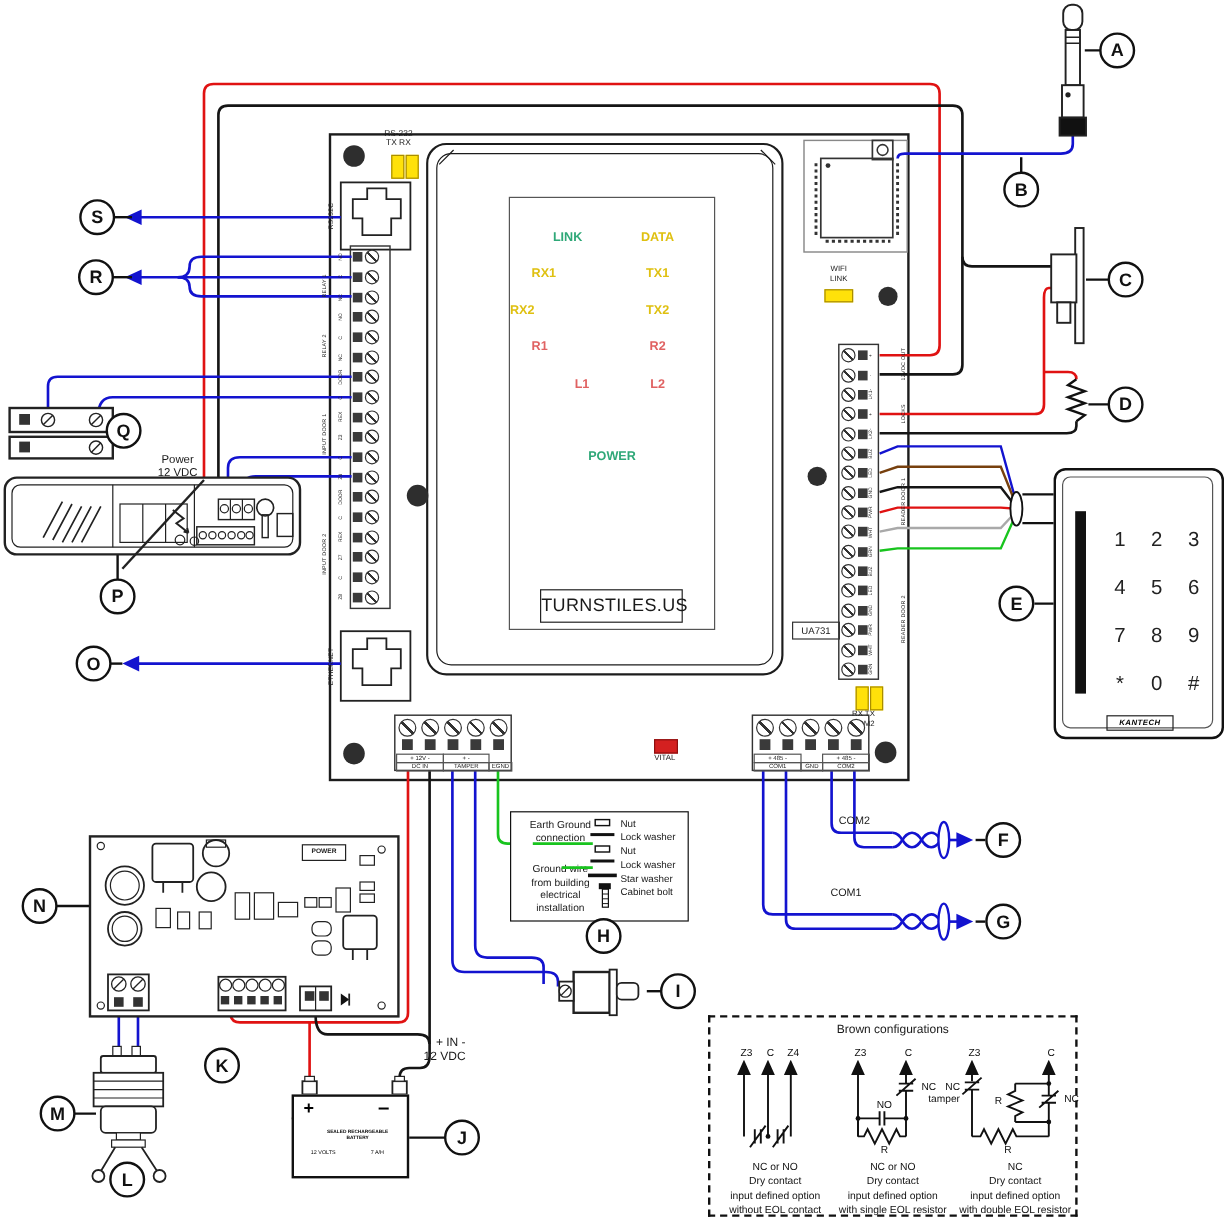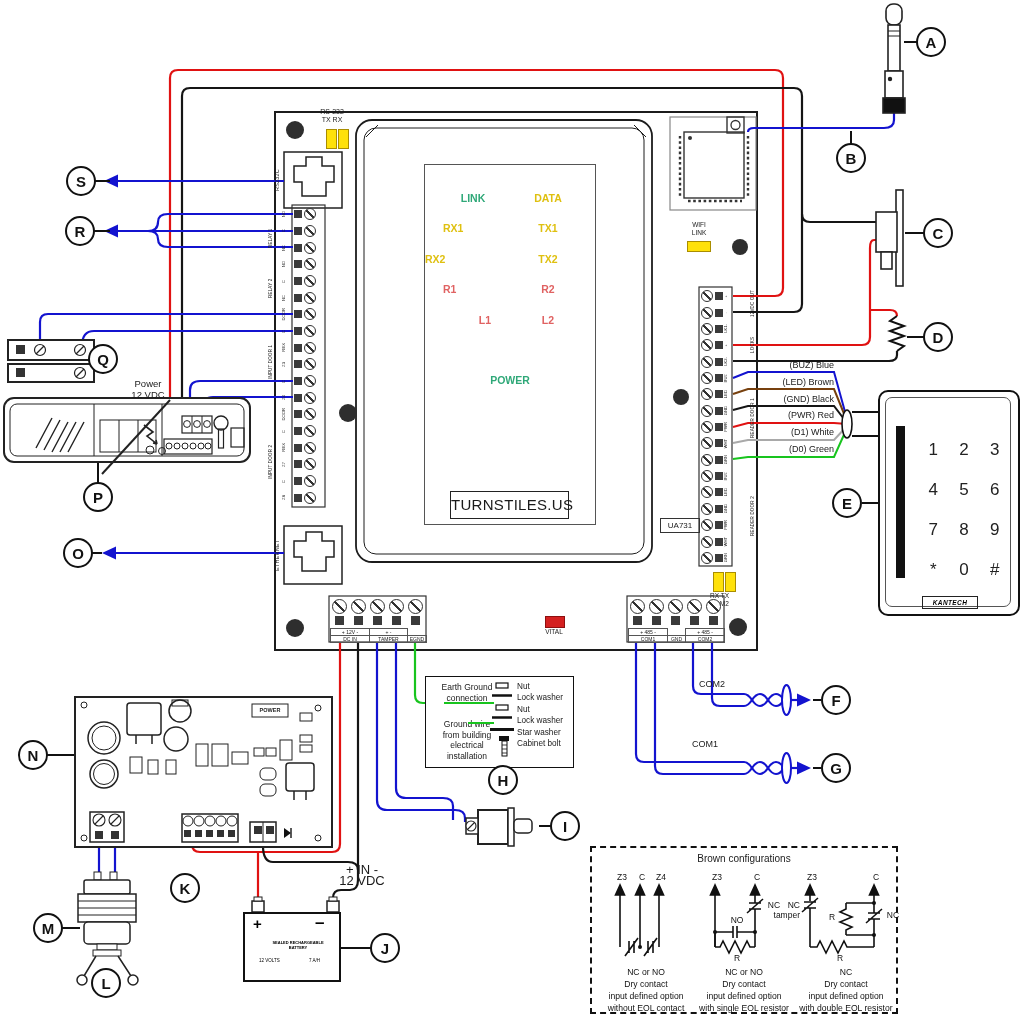--- a/index.html
+++ b/index.html
@@ -644,29 +644,20 @@
       <span class="bsq"></span>
       <span class="bsq"></span>
       <span class="bsq"></span>
 </div>
 <div class="abs pinbox" style="left:628px;top:628px;width:38px;">+ 485 -</div>
 <div class="abs pinbox" style="left:685px;top:628px;width:38px;">+ 485 -</div>
 <div class="abs pinbox" style="left:628px;top:635px;width:38px;">COM1</div>
 <div class="abs pinbox" style="left:667px;top:635px;width:17px;">GND</div>
 <div class="abs pinbox" style="left:685px;top:635px;width:38px;">COM2</div>
 
-<div class="abs" style="left:750px;top:360px;width:84px;">
-
-<div class="txt rgt" style="height:16.8px;font-size:9px;">(BUZ) Blue</div>
-      <div class="txt rgt" style="height:16.8px;font-size:9px;">(LED) Brown</div>
-      <div class="txt rgt" style="height:16.8px;font-size:9px;">(GND) Black</div>
-      <div class="txt rgt" style="height:16.8px;font-size:9px;">(PWR) Red</div>
-      <div class="txt rgt" style="height:16.8px;font-size:9px;">(D1) White</div>
-      <div class="txt rgt" style="height:16.8px;font-size:9px;">(D0) Green</div>
-    </div>
 
 <div class="abs" style="left:878px;top:390px;width:138px;height:222px;border:2px solid #111;border-radius:10px;background:#fff;">
   <div class="abs" style="left:5px;top:5px;width:124px;height:208px;border:1px solid #555;border-radius:7px;"></div>
   <div class="abs" style="left:16px;top:34px;width:9px;height:152px;background:#111;"></div>
   <div class="abs" style="left:38px;top:38px;width:92px;height:160px;display:grid;grid-template-columns:repeat(3,1fr);align-items:center;justify-items:center;font-size:17px;color:#222;">
 
   <span>1</span>
         <span>2</span>
         <span>3</span>
         <span>4</span>
@@ -681,21 +672,21 @@
       </div>
   <div class="abs ctr" style="left:42px;top:204px;width:54px;height:11px;border:1px solid #222;font-size:6.5px;line-height:11px;font-weight:bold;font-style:italic;letter-spacing:.4px;">KANTECH</div>
 </div>
 
 <div class="abs txt ctr" style="left:690px;top:679px;width:44px;font-size:9px;">COM2</div>
 <div class="abs txt ctr" style="left:683px;top:739px;width:44px;font-size:9px;">COM1</div>
 <div class="abs txt ctr" style="left:118px;top:378px;width:60px;font-size:9.5px;line-height:11px;">
   <div>Power</div>
       <div>12 VDC</div>
 </div>
-<div class="abs txt ctr" style="left:336px;top:864px;width:52px;font-size:13px;line-height:11px;">
+<div class="abs txt ctr" style="left:336px;top:864px;width:52px;font-size:10px;line-height:11px;text-align:right;">
   <div>+ IN -</div>
       <div>12 VDC</div>
 </div>
 <div class="abs txt ctr" style="left:252px;top:705px;width:36px;height:11px;font-size:5.5px;line-height:11px;font-weight:bold;">POWER</div>
 
 <div class="abs" style="left:243px;top:912px;width:94px;height:66px;border:2px solid #111;background:#fff;">
   <span class="abs" style="left:8px;top:1px;font-size:15px;font-weight:bold;">+</span>
   <span class="abs" style="left:70px;top:-1px;font-size:17px;font-weight:bold;">–</span>
   <div class="abs ctr" style="left:24px;top:26px;width:58px;font-size:4px;line-height:5px;font-weight:bold;">
     <div>SEALED RECHARGEABLE</div>

